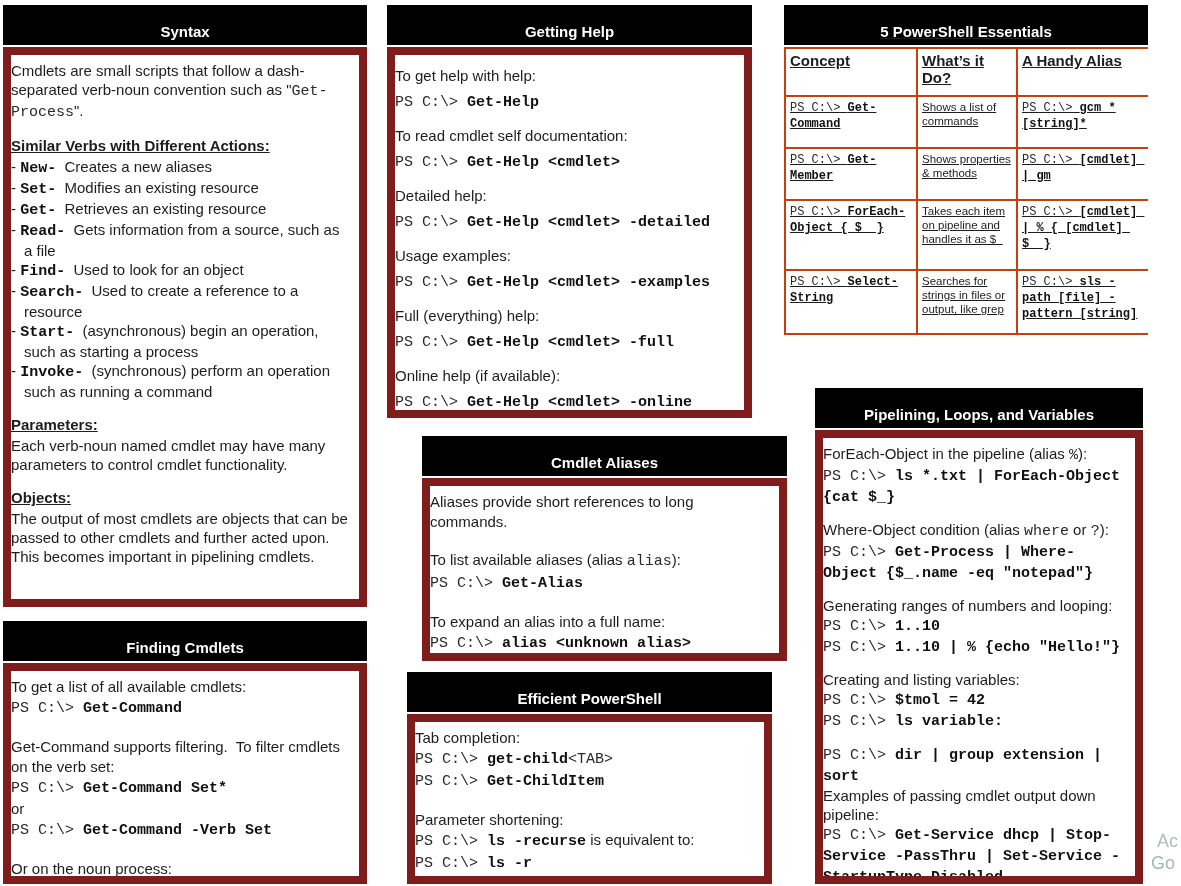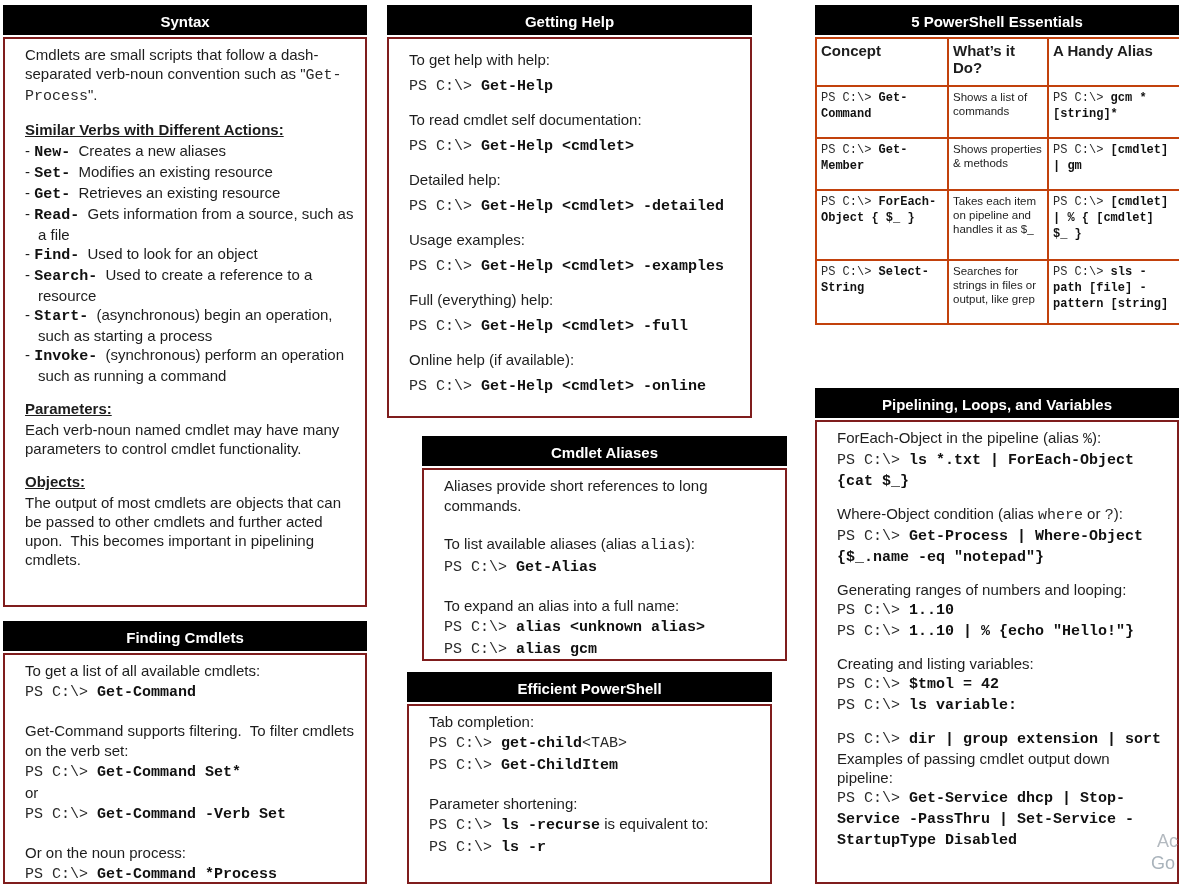--- a/index.html
+++ b/index.html
@@ -4,25 +4,25 @@
 <style>
   html,body{margin:0;padding:0;}
   body{
     width:1181px;height:886px;position:relative;overflow:hidden;
     background:#ffffff;color:#1d1d1d;
     font-family:"Liberation Sans",sans-serif;
   }
   .panel{position:absolute;display:flex;flex-direction:column;background:#fff;}
   .panel-header{
     background:#000;color:#fff;font-weight:bold;font-size:15px;
-    text-align:center;padding:8px 0 5px;margin-bottom:2px;flex:0 0 auto;
+    text-align:center;padding:18px 0 5px;margin-bottom:2px;flex:0 0 auto;
   }
   .panel-body{
-    border:2px solid #7f1d1d;flex:1 1 auto;overflow:hidden;
-    padding:6px 9px 4px 20px;
+    border:8px solid #7f1d1d;flex:1 1 auto;overflow:hidden;
+    padding:6px 9px 4px 0;
   }
   .block{margin-bottom:18px;}
   .block:last-child{margin-bottom:0;}
   .line{white-space:pre-wrap;font-size:15px;line-height:20px;min-height:20px;}
   .hang{padding-left:13px;text-indent:-13px;}
   .heading{
     font-weight:bold;text-decoration:underline;font-size:15px;
     line-height:19px;margin:0 0 2px 0;
   }
   .seg-c,.seg-cb{font-family:"Liberation Mono","DejaVu Sans Mono",monospace;font-size:15px;color:#2a2a2a;}
@@ -164,21 +164,21 @@
         <div class="line"><span class="seg-c">PS C:\&gt; </span><span class="seg-cb">Get-ChildItem</span></div>
       </div>
       <div class="block">
         <div class="line"><span class="seg-p">Parameter shortening:</span></div>
         <div class="line"><span class="seg-c">PS C:\&gt; </span><span class="seg-cb">ls -recurse</span><span class="seg-p"> is equivalent to:</span></div>
         <div class="line"><span class="seg-c">PS C:\&gt; </span><span class="seg-cb">ls -r</span></div>
       </div>
     </div>
 </div>
 
-<div class="panel" data-panel="essentials" style="left:815px;top:5px;width:364px;height:370px;">
+<div class="panel" data-panel="essentials" style="left:784px;top:5px;width:364px;height:370px;text-decoration:underline;">
   <div class="panel-header">5 PowerShell Essentials</div>
   <div class="panel-body">
     <table class="essentials">
       <colgroup>
           <col class="col-concept">
           <col class="col-what">
           <col class="col-alias">
         </colgroup>
       <thead>
         <tr>
@@ -222,21 +222,21 @@
             <td class="cell-what">Searches for strings in files or output, like grep</td>
             <td class="cell-code">
               <div class="line"><span class="seg-c">PS C:\&gt; </span><span class="seg-cb">sls -path [file] -pattern [string]</span></div>
             </td>
           </tr>
         </tbody>
     </table>
   </div>
 </div>
 
-<div class="panel" data-panel="pipelining" style="left:815px;top:388px;width:364px;height:496px;">
+<div class="panel" data-panel="pipelining" style="left:815px;top:388px;width:328px;height:496px;">
   <div class="panel-header">Pipelining, Loops, and Variables</div>
   <div class="panel-body">
       <div class="block">
         <div class="line"><span class="seg-p">ForEach-Object in the pipeline (alias </span><span class="seg-c">%</span><span class="seg-p">):</span></div>
         <div class="line"><span class="seg-c">PS C:\&gt; </span><span class="seg-cb">ls *.txt | ForEach-Object {cat $_}</span></div>
       </div>
       <div class="block">
         <div class="line"><span class="seg-p">Where-Object condition (alias </span><span class="seg-c">where</span><span class="seg-p"> or </span><span class="seg-c">?</span><span class="seg-p">):</span></div>
         <div class="line"><span class="seg-c">PS C:\&gt; </span><span class="seg-cb">Get-Process | Where-Object {$_.name -eq "notepad"}</span></div>
       </div>

